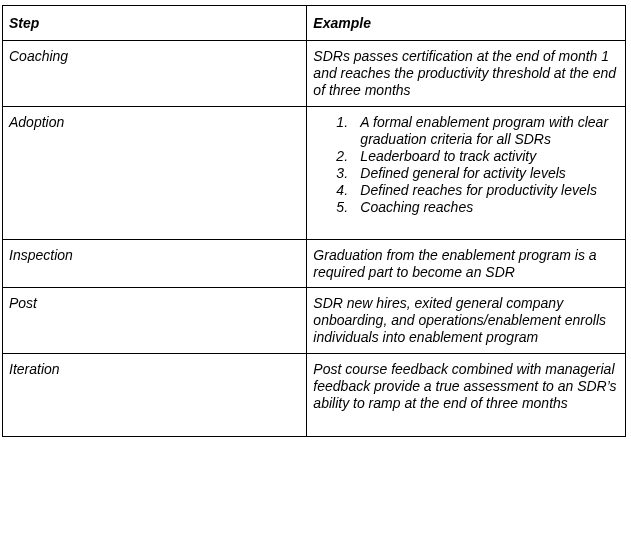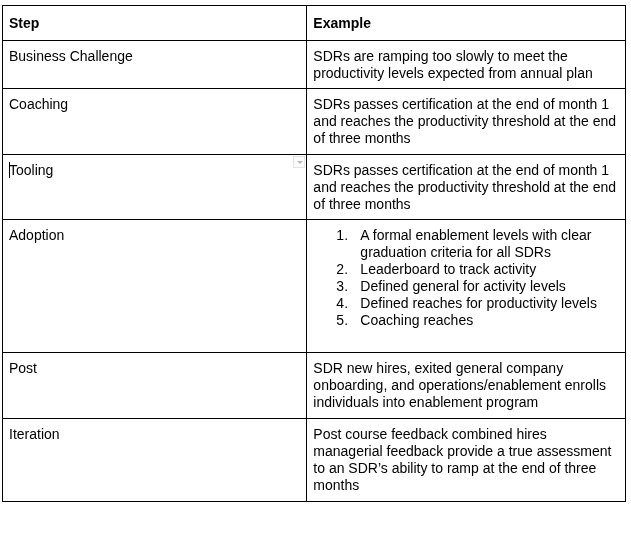--- a/index.html
+++ b/index.html
@@ -17,20 +17,21 @@
     }
     .doc-table {
       position: absolute;
       left: 2px;
       top: 5px;
       width: 624px;
       border-collapse: collapse;
       table-layout: fixed;
       font-size: 14px;
       line-height: 17px;
+      font-style: italic;
     }
     .doc-table td, .doc-table th {
       border: 1.3px solid #000000;
       vertical-align: top;
       text-align: left;
       padding: 7px 6px 6px 6px;
       font-weight: normal;
     }
     .doc-table th {
       font-weight: bold;
@@ -93,46 +94,42 @@
     <col class="col-step">
     <col class="col-example">
   </colgroup>
   <thead>
     <tr>
       <th>Step</th>
       <th>Example</th>
     </tr>
   </thead>
   <tbody>
-    <tr style="height:46px">
-      <td class="cell-step">Business Challenge</td>
-      <td>SDRs are ramping too slowly to meet the productivity levels expected from annual plan</td>
-    </tr>
     <tr style="height:66px">
       <td class="cell-step">Coaching</td>
-      <td>SDRs passes certification at the end of month 1 and reaches the productivity threshold at the end of three months</td>
-    </tr>
-    <tr style="height:65px">
-      <td class="cell-step"><span class="text-cursor"></span><span>Tooling</span><span class="cell-dropdown"></span></td>
       <td>SDRs passes certification at the end of month 1 and reaches the productivity threshold at the end of three months</td>
     </tr>
     <tr style="height:133px">
       <td class="cell-step">Adoption</td>
       <td>
         <ol class="adopt-list">
-          <li><span class="num">1.</span><span>A formal enablement levels with clear graduation criteria for all SDRs</span></li>
+          <li><span class="num">1.</span><span>A formal enablement program with clear graduation criteria for all SDRs</span></li>
           <li><span class="num">2.</span><span>Leaderboard to track activity</span></li>
           <li><span class="num">3.</span><span>Defined general for activity levels</span></li>
           <li><span class="num">4.</span><span>Defined reaches for productivity levels</span></li>
           <li><span class="num">5.</span><span>Coaching reaches</span></li>
         </ol>
       </td>
     </tr>
+    <tr style="height:48px">
+      <td class="cell-step">Inspection</td>
+      <td>Graduation from the enablement program is a required part to become an SDR</td>
+    </tr>
     <tr style="height:66px">
       <td class="cell-step">Post</td>
       <td>SDR new hires, exited general company onboarding, and operations/enablement enrolls individuals into enablement program</td>
     </tr>
     <tr style="height:83px">
       <td class="cell-step">Iteration</td>
-      <td>Post course feedback combined hires managerial feedback provide a true assessment to an SDR’s ability to ramp at the end of three months</td>
+      <td>Post course feedback combined with managerial feedback provide a true assessment to an SDR’s ability to ramp at the end of three months</td>
     </tr>
   </tbody>
 </table>
 
 </body></html>

